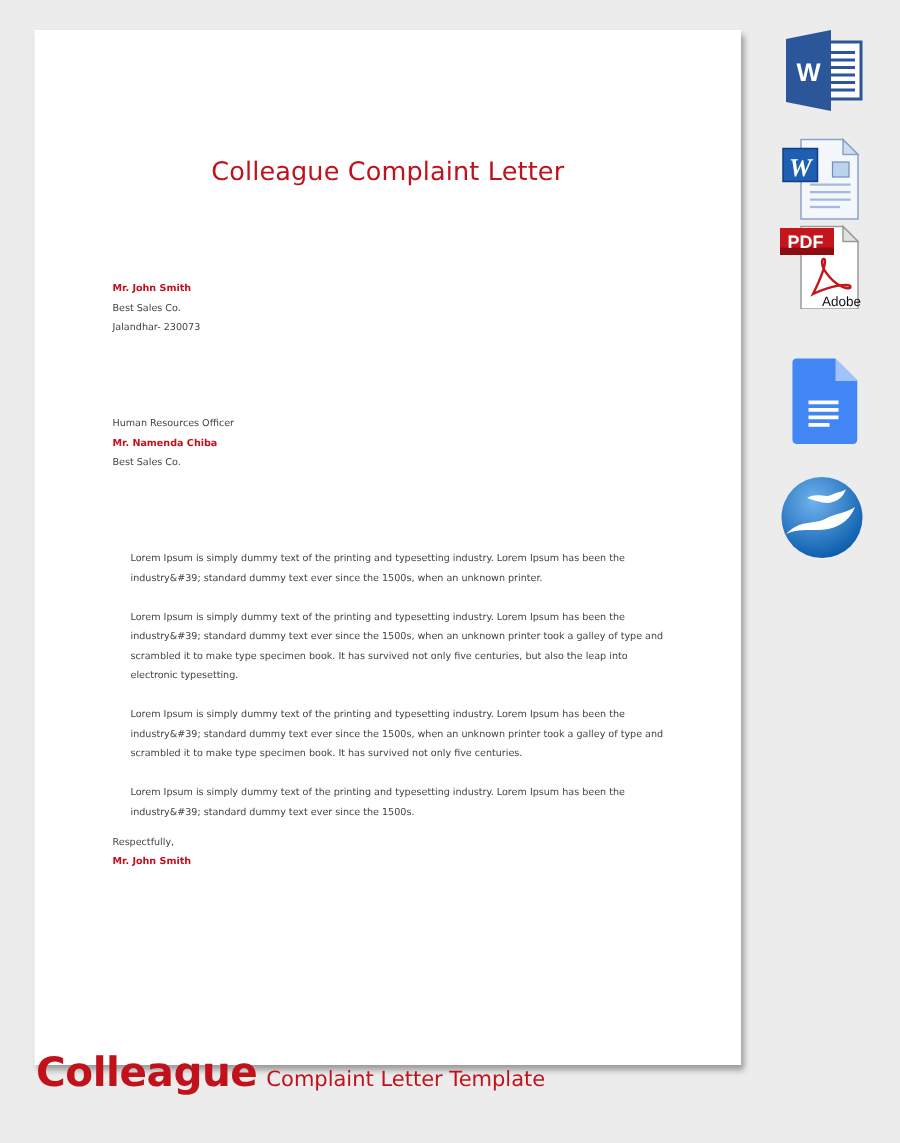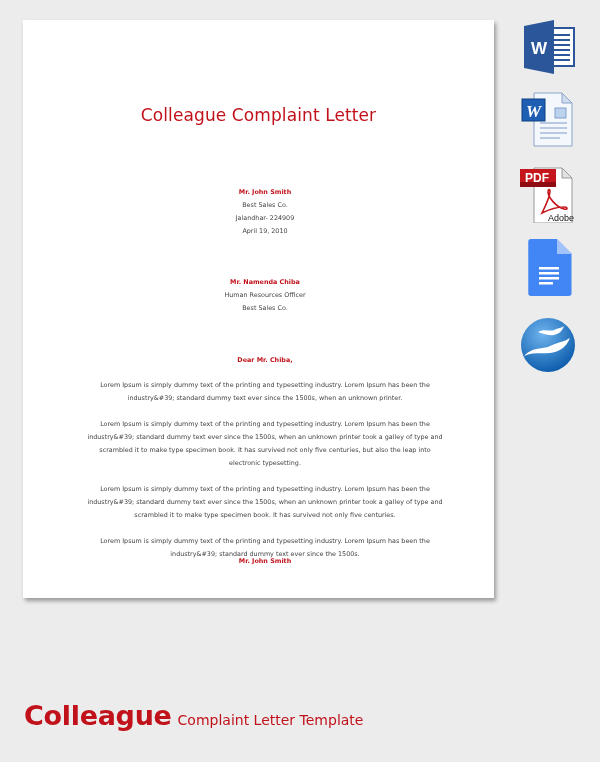--- a/index.html
+++ b/index.html
@@ -6,42 +6,41 @@
     body {
       width: 600px; height: 762px;
       background: #ececec;
       position: relative;
       overflow: hidden;
       font-family: "DejaVu Sans", sans-serif;
     }
     .page {
       position: absolute;
       left: 23px; top: 20px;
-      width: 471px; height: 578px;
+      width: 471px; height: 690px;
       background: #ffffff;
       box-shadow: 2px 3px 4px rgba(0,0,0,0.35);
     }
     .doc-title {
       position: absolute;
       left: 0; right: 0; top: 85px;
       text-align: center;
       color: #c1121c;
       font-size: 17px;
       font-weight: normal;
       letter-spacing: 0.1px;
       margin: 0;
     }
     .block {
       position: absolute;
       left: 52px;
       width: 380px;
       font-size: 6.4px;
       color: #444;
       line-height: 13px;
-      text-align: center;
     }
     .red-b { color: #c1121c; font-weight: bold; }
     .line { display: block; white-space: nowrap; }
     .para {
       display: block;
       line-height: 13.3px;
       color: #444;
       font-size: 6.4px;
       margin: 12px;
     }
@@ -82,39 +81,38 @@
   </style>
 </head>
 <body>
 
 <div class="page">
   <h1 class="doc-title">Colleague Complaint Letter</h1>
 
   <div class="block sender">
     <span class="line red-b">Mr. John Smith</span>
     <span class="line">Best Sales Co.</span>
-    <span class="line">Jalandhar- 224909</span>
-    <span class="line">April 19, 2010</span>
+    <span class="line">Jalandhar- 230073</span>
   </div>
 
   <div class="block recipient">
+    <span class="line">Human Resources Officer</span>
     <span class="line red-b">Mr. Namenda Chiba</span>
-    <span class="line">Human Resources Officer</span>
     <span class="line">Best Sales Co.</span>
   </div>
 
   <div class="block body-block">
-    <span class="line red-b">Dear Mr. Chiba,</span>
     <p class="para">Lorem Ipsum is simply dummy text of the printing and typesetting industry. Lorem Ipsum has been the industry&amp;#39; standard dummy text ever since the 1500s, when an unknown printer.</p>
     <p class="para">Lorem Ipsum is simply dummy text of the printing and typesetting industry. Lorem Ipsum has been the industry&amp;#39; standard dummy text ever since the 1500s, when an unknown printer took a galley of type and scrambled it to make type specimen book. It has survived not only five centuries, but also the leap into electronic typesetting.</p>
     <p class="para">Lorem Ipsum is simply dummy text of the printing and typesetting industry. Lorem Ipsum has been the industry&amp;#39; standard dummy text ever since the 1500s, when an unknown printer took a galley of type and scrambled it to make type specimen book. It has survived not only five centuries.</p>
     <p class="para">Lorem Ipsum is simply dummy text of the printing and typesetting industry. Lorem Ipsum has been the industry&amp;#39; standard dummy text ever since the 1500s.</p>
   </div>
 
   <div class="block closing">
+    <span class="line">Respectfully,</span>
     <span class="line red-b">Mr. John Smith</span>
   </div>
 </div>
 
 <div class="icons">
 
   <div class="icon-btn" style="top:18px;">
     <svg width="58" height="58" viewBox="0 0 58 58">
       <rect x="22" y="10" width="32" height="38" fill="#ffffff" stroke="#2b579a" stroke-width="2"></rect>
       <g stroke="#2b579a" stroke-width="2">
@@ -139,21 +137,21 @@
         <line x1="20" y1="33" x2="47" y2="33"></line>
         <line x1="20" y1="38" x2="47" y2="38"></line>
         <line x1="20" y1="43" x2="47" y2="43"></line>
         <line x1="20" y1="48" x2="40" y2="48"></line>
       </g>
       <rect x="2" y="9" width="23" height="22" fill="#1e5fb4" stroke="#0f3f80" stroke-width="1"></rect>
       <text x="13.5" y="27" text-anchor="middle" font-family="Liberation Serif, serif" font-style="italic" font-weight="bold" font-size="17" fill="#fff">W</text>
     </svg>
   </div>
 
-  <div class="icon-btn" style="top:165px;">
+  <div class="icon-btn" style="top:148px;">
     <svg width="58" height="58" viewBox="0 0 58 58">
       <polygon points="14,3 42,3 52,13 52,58 14,58" fill="#ffffff" stroke="#9a9a9a" stroke-width="1"></polygon>
       <polygon points="42,3 42,13 52,13" fill="#e2e2e2" stroke="#9a9a9a" stroke-width="1"></polygon>
       <rect x="0" y="4" width="36" height="18" fill="#c4161c"></rect>
       <rect x="0" y="17" width="36" height="5" fill="#8e0d12"></rect>
       <text x="17" y="17" text-anchor="middle" font-family="Liberation Sans, sans-serif" font-weight="bold" font-size="12" fill="#fff">PDF</text>
       <path d="M22,48 C26,40 30,30 30,26 C30,24 28,24 28,27 C28,32 36,42 44,44 C48,45 48,42 44,42 C36,42 26,46 22,48 Z" fill="none" stroke="#c4161c" stroke-width="1.6"></path>
       <text x="41" y="56" text-anchor="middle" font-family="Liberation Sans, sans-serif" font-size="9" fill="#111">Adobe</text>
     </svg>
   </div>

